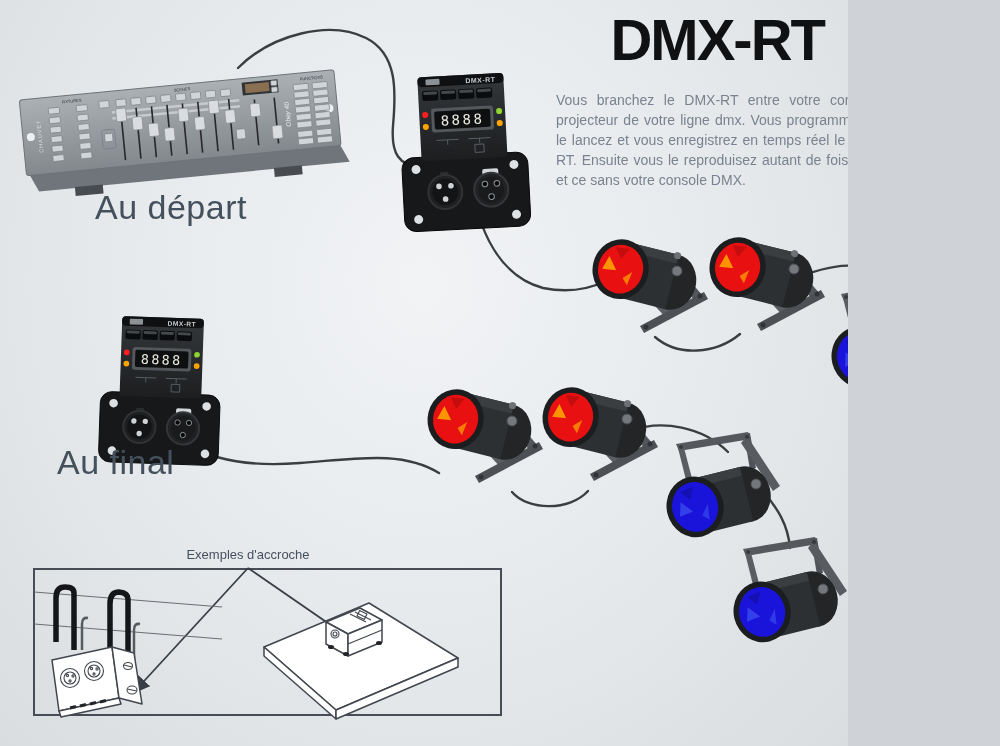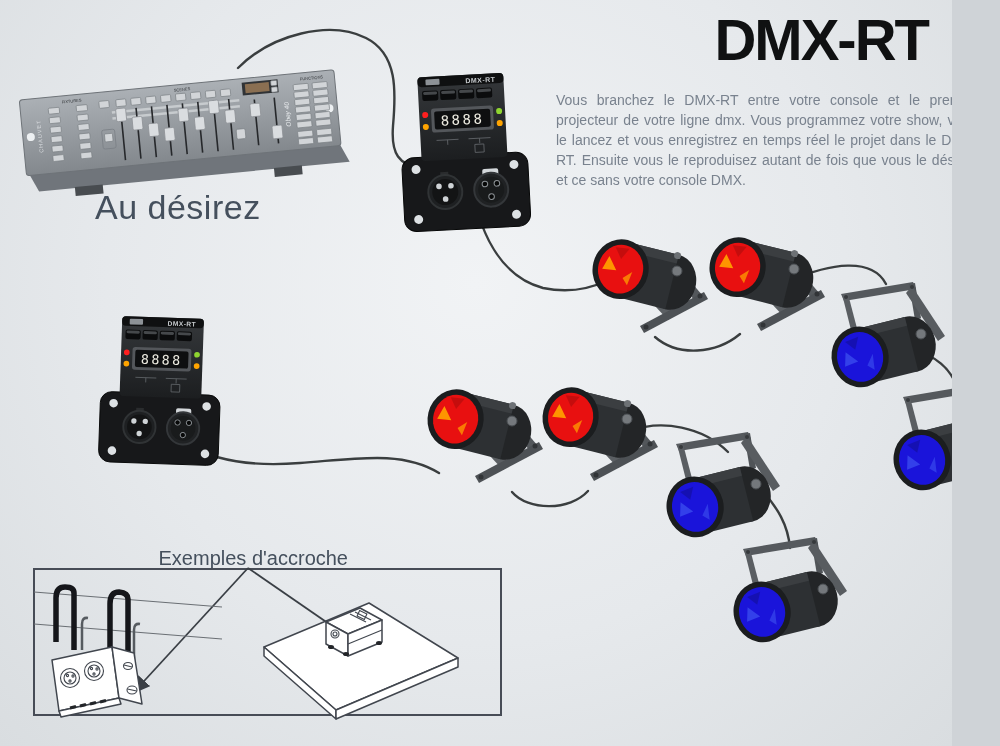--- a/index.html
+++ b/index.html
@@ -1,33 +1,33 @@
 <!DOCTYPE html>
 <html style="--cable: #3a3e3f; --title-c: #101112; --body-c: #79828e; --label-c: #45505d;"><head>
 <meta charset="utf-8">
 <style>
   html,body{margin:0;padding:0;background:#cfd3d7;}
   .canvas{
-    position:relative;width:952px;height:746px;overflow:hidden;
+    position:relative;width:848px;height:746px;overflow:hidden;
     background:radial-gradient(ellipse at 50% 38%, #f1f3f5 0%, #e6e9ec 55%, #d9dde0 100%);
     font-family:"Liberation Sans", sans-serif;
   }
   .abs{position:absolute;}
   .title{
     right:24px;top:6px;font-size:58px;font-weight:bold;letter-spacing:-2px;
     color:var(--title-c,#101112);
   }
   .desc{
     left:556px;top:90px;width:421px;font-size:14px;line-height:1.43;
     text-align:justify;color:var(--body-c,#79828e);
   }
   .big-label{font-size:34px;color:var(--label-c,#45505d);letter-spacing:0.5px;font-weight:400;}
   .label-start{left:95px;top:188px;}
   .label-end{left:57px;top:443px;}
-  .mount-label{left:148px;top:547px;width:200px;text-align:right;font-size:20px;color:var(--label-c,#45505d);}
+  .mount-label{left:148px;top:547px;width:200px;text-align:center;font-size:13px;color:var(--label-c,#45505d);}
   svg{display:block;}
   .cable{fill:none;stroke:var(--cable,#3a3e3f);stroke-width:2.4;stroke-linecap:round;}
   .lineart{fill:#ffffff;stroke:#41464e;stroke-width:1.5;stroke-linejoin:round;}
   .lineart-thin{fill:none;stroke:#41464e;stroke-width:1.1;}
   .arrow{stroke:#3a3f45;stroke-width:1.8;fill:none;}
 </style>
 </head>
 <body>
 
 <div class="canvas">
@@ -276,21 +276,22 @@
     <use href="#par-up" width="140" height="130" transform="translate(530,362)" style="--lens: #e81010; --spot: #ff9d00;"></use>
     <use href="#par-down" width="140" height="150" transform="translate(650,424)" style="--lens: #1a14da; --spot: #4157f2;"></use>
     <use href="#par-down" width="140" height="150" transform="translate(717,529)" style="--lens: #1a14da; --spot: #4157f2;"></use>
 
     <use href="#dmxrt" width="130" height="170" transform="translate(399,63) rotate(-3 65 85)"></use>
     <use href="#dmxrt" width="130" height="170" transform="translate(99,306) scale(0.95) rotate(2 65 85)"></use>
   </svg>
 
   <div class="abs title">DMX-RT</div>
   <div class="abs desc">Vous branchez le DMX-RT entre votre console et le premier projecteur de votre ligne dmx. Vous programmez votre show, vous le lancez et vous enregistrez en temps réel le projet dans le DMX-RT. Ensuite vous le reproduisez autant de fois que vous le désirez et ce sans votre console DMX.</div>
-  <div class="abs big-label label-start">Au désirez</div>
+  <div class="abs big-label label-start">Au départ</div>
+  <div class="abs big-label label-end">Au final</div>
   <div class="abs mount-label">Exemples d'accroche</div>
 
   <svg class="abs" style="left:30px;top:540px" width="480" height="190" viewBox="0 0 480 190">
     <defs>
       <marker id="ah" orient="auto" markerWidth="11" markerHeight="9" refX="8.5" refY="4.5">
         <path d="M0,0 L10,4.5 L0,9 z" fill="#3a3f45"></path>
       </marker>
     </defs>
     <rect x="4" y="29" width="467" height="146" fill="none" stroke="#474c56" stroke-width="2"></rect>
     <line class="arrow" x1="218" y1="28" x2="104" y2="152" marker-end="url(#ah)"></line>

